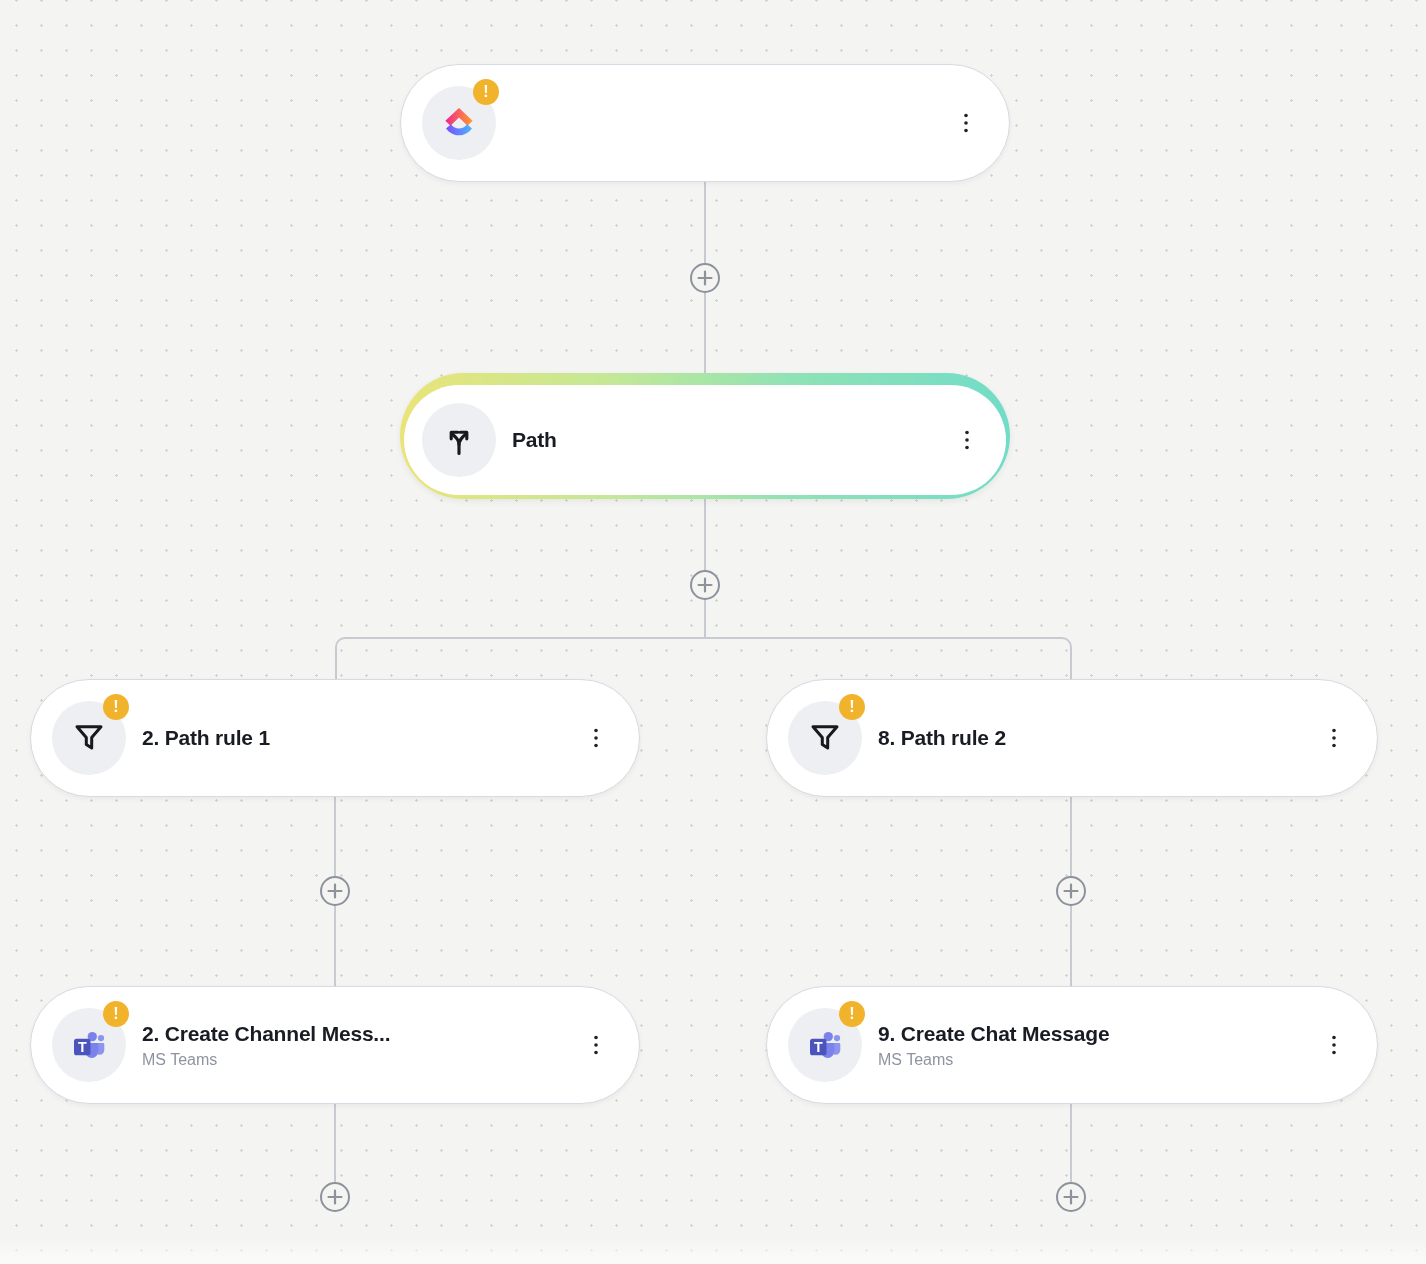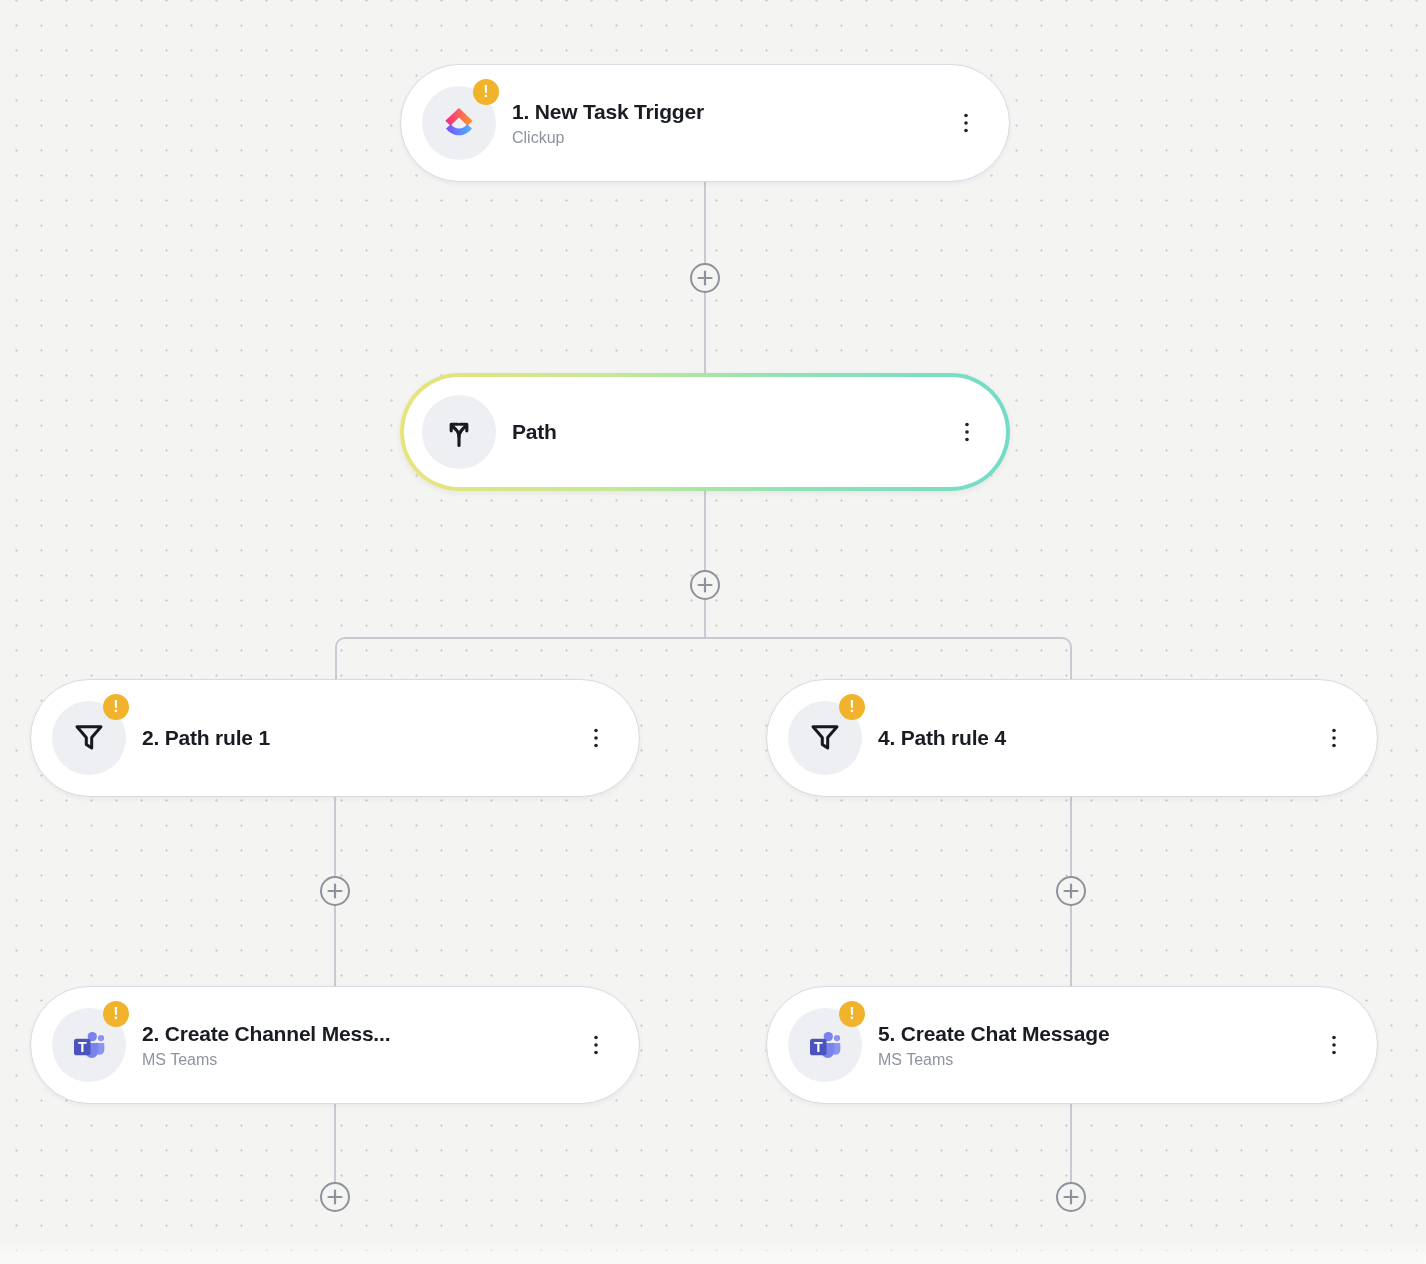--- a/index.html
+++ b/index.html
@@ -216,33 +216,29 @@
       </svg>
   </div>
 
   <div class="node pos-node1">
     <div class="icon-wrap">
       <svg width="42" height="42" viewBox="0 0 24 24">
           <use href="#icon-clickup"></use>
         </svg>
       <span class="badge">!</span>
     </div>
-    <div class="texts">
-      <div class="node-title">1. New Task Trigger</div>
-      <div class="node-subtitle">Clickup</div>
-    </div>
     <div class="kebab">
       <svg width="6" height="22" viewBox="0 0 6 22">
           <use href="#kebab-dots"></use>
         </svg>
     </div>
   </div>
 
   <div class="node-selected-ring pos-path" style="width:610px;">
-    <div class="node" style="width:602px;">
+    <div class="node" style="width:602px;margin-top:8px;">
       <div class="icon-wrap">
         <svg width="36" height="36" viewBox="0 0 24 24">
             <use href="#icon-path-split"></use>
           </svg>
       </div>
       <div class="texts">
         <div class="node-title">Path</div>
       </div>
       <div class="kebab">
         <svg width="6" height="22" viewBox="0 0 6 22">
@@ -270,21 +266,21 @@
   </div>
 
   <div class="node pos-rule2">
     <div class="icon-wrap">
       <svg width="36" height="36" viewBox="0 0 24 24">
           <use href="#icon-filter"></use>
         </svg>
       <span class="badge">!</span>
     </div>
     <div class="texts">
-      <div class="node-title">4. Path rule 4</div>
+      <div class="node-title">8. Path rule 2</div>
     </div>
     <div class="kebab">
       <svg width="6" height="22" viewBox="0 0 6 22">
           <use href="#kebab-dots"></use>
         </svg>
     </div>
   </div>
 
   <div class="node pos-act1">
     <div class="icon-wrap">
@@ -305,21 +301,21 @@
   </div>
 
   <div class="node pos-act2">
     <div class="icon-wrap">
       <svg width="36" height="36" viewBox="0 0 24 24">
           <use href="#icon-ms-teams"></use>
         </svg>
       <span class="badge">!</span>
     </div>
     <div class="texts">
-      <div class="node-title">5. Create Chat Message</div>
+      <div class="node-title">9. Create Chat Message</div>
       <div class="node-subtitle">MS Teams</div>
     </div>
     <div class="kebab">
       <svg width="6" height="22" viewBox="0 0 6 22">
           <use href="#kebab-dots"></use>
         </svg>
     </div>
   </div>
 
   <div class="bottom-fade"></div>

